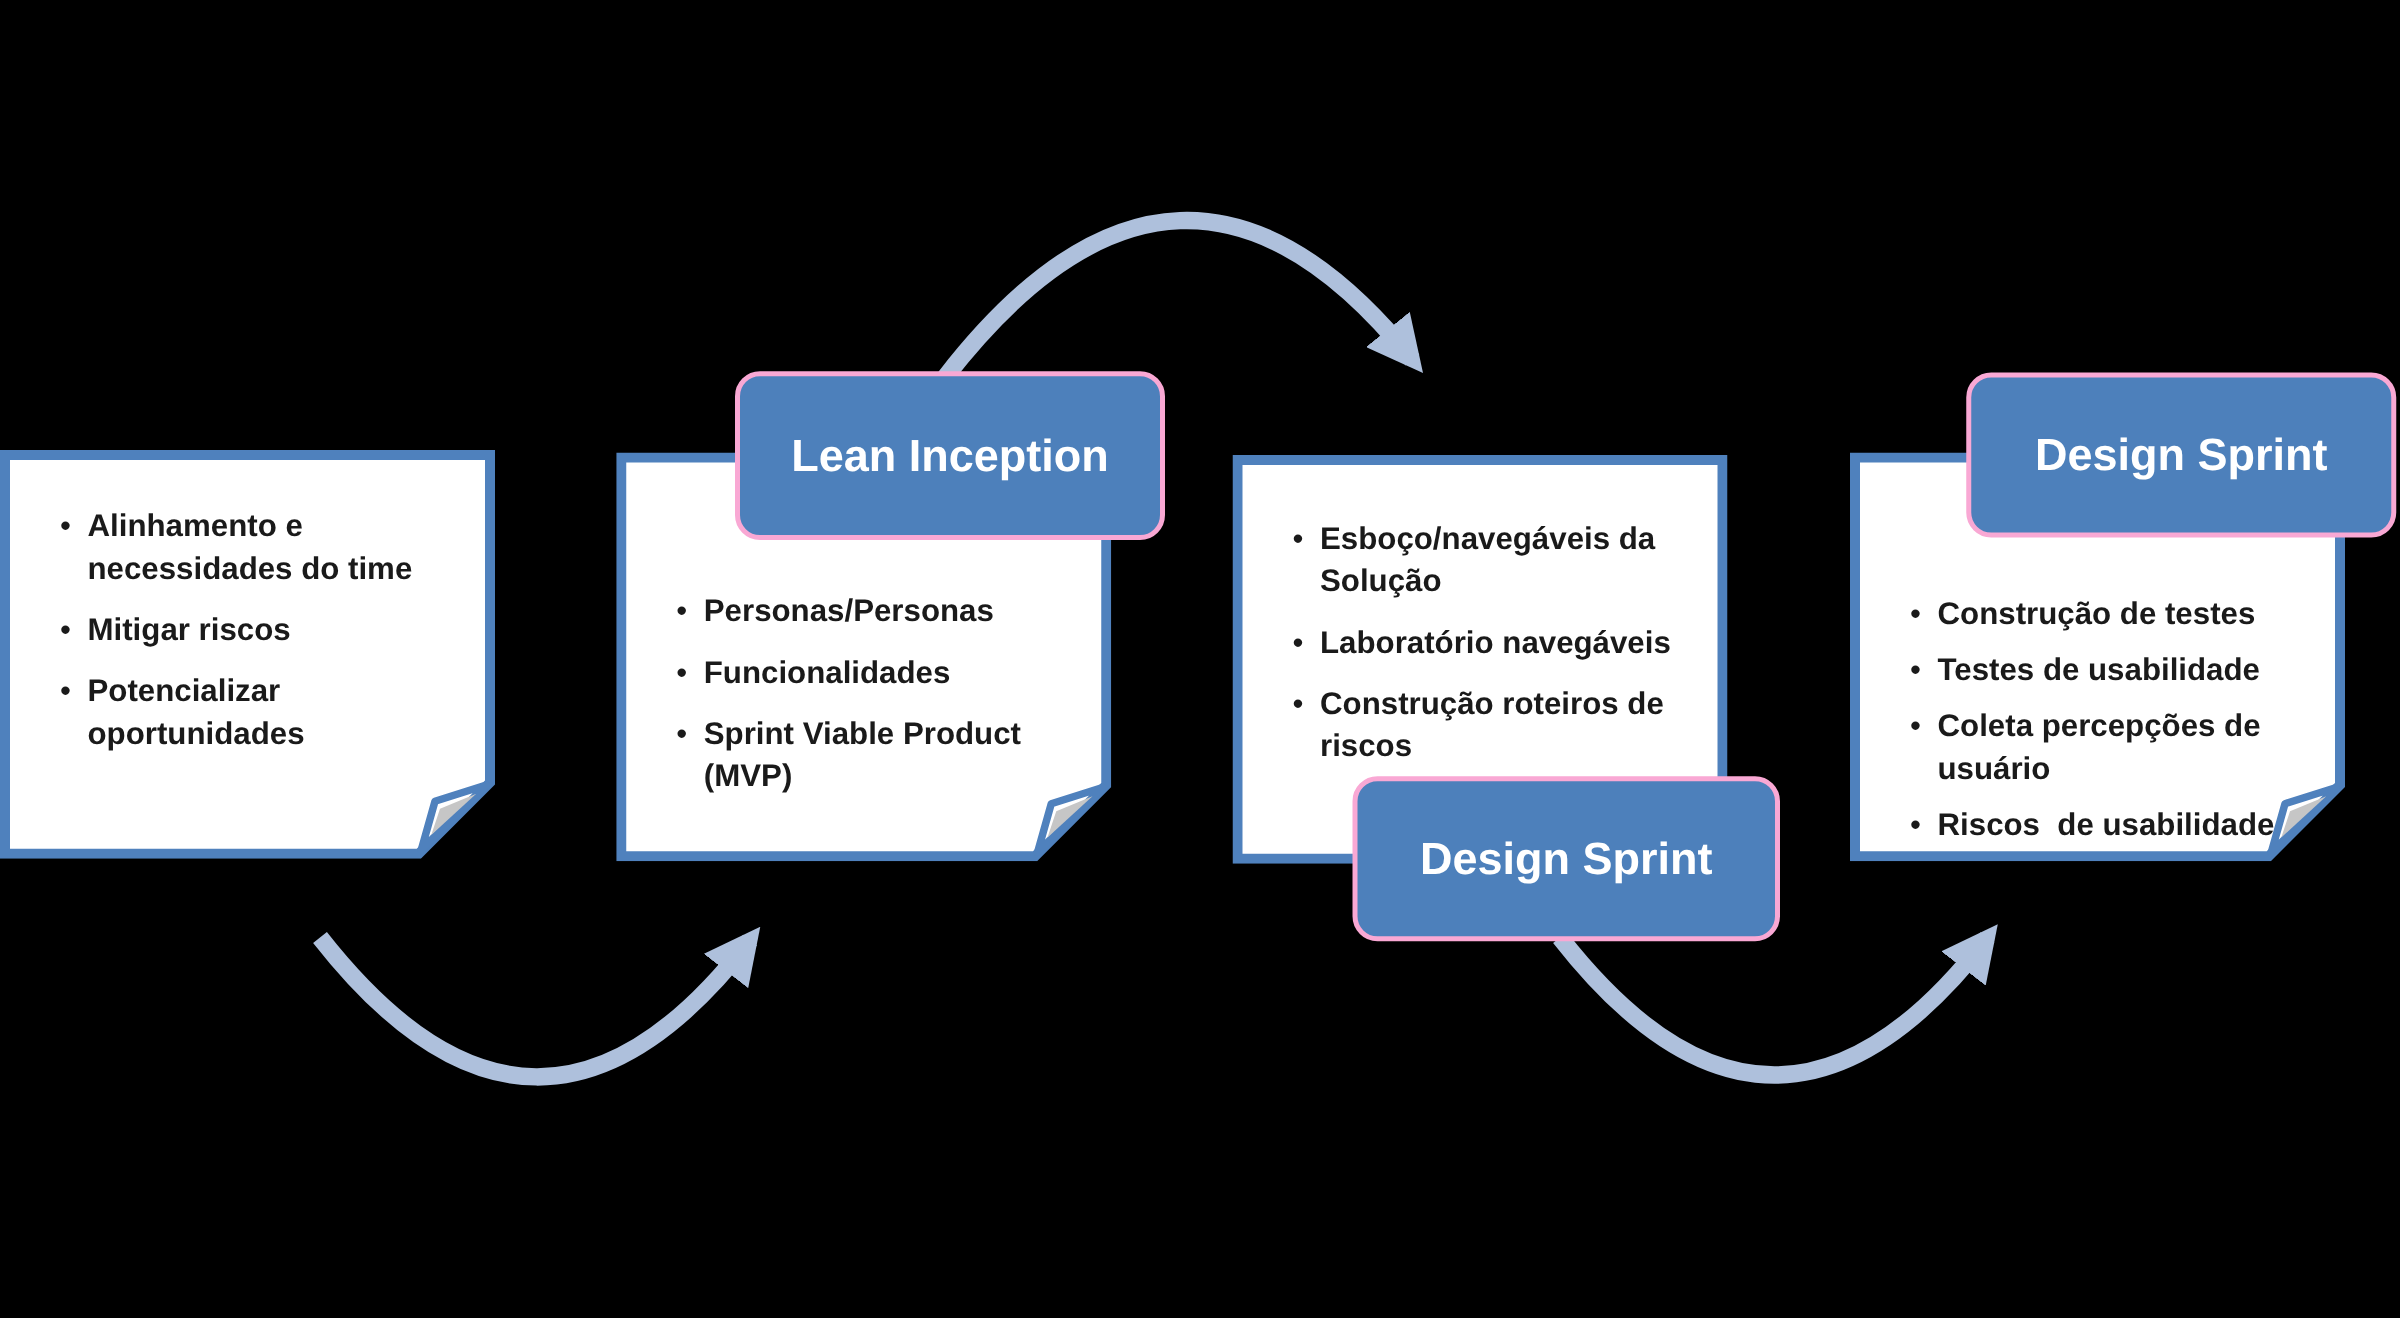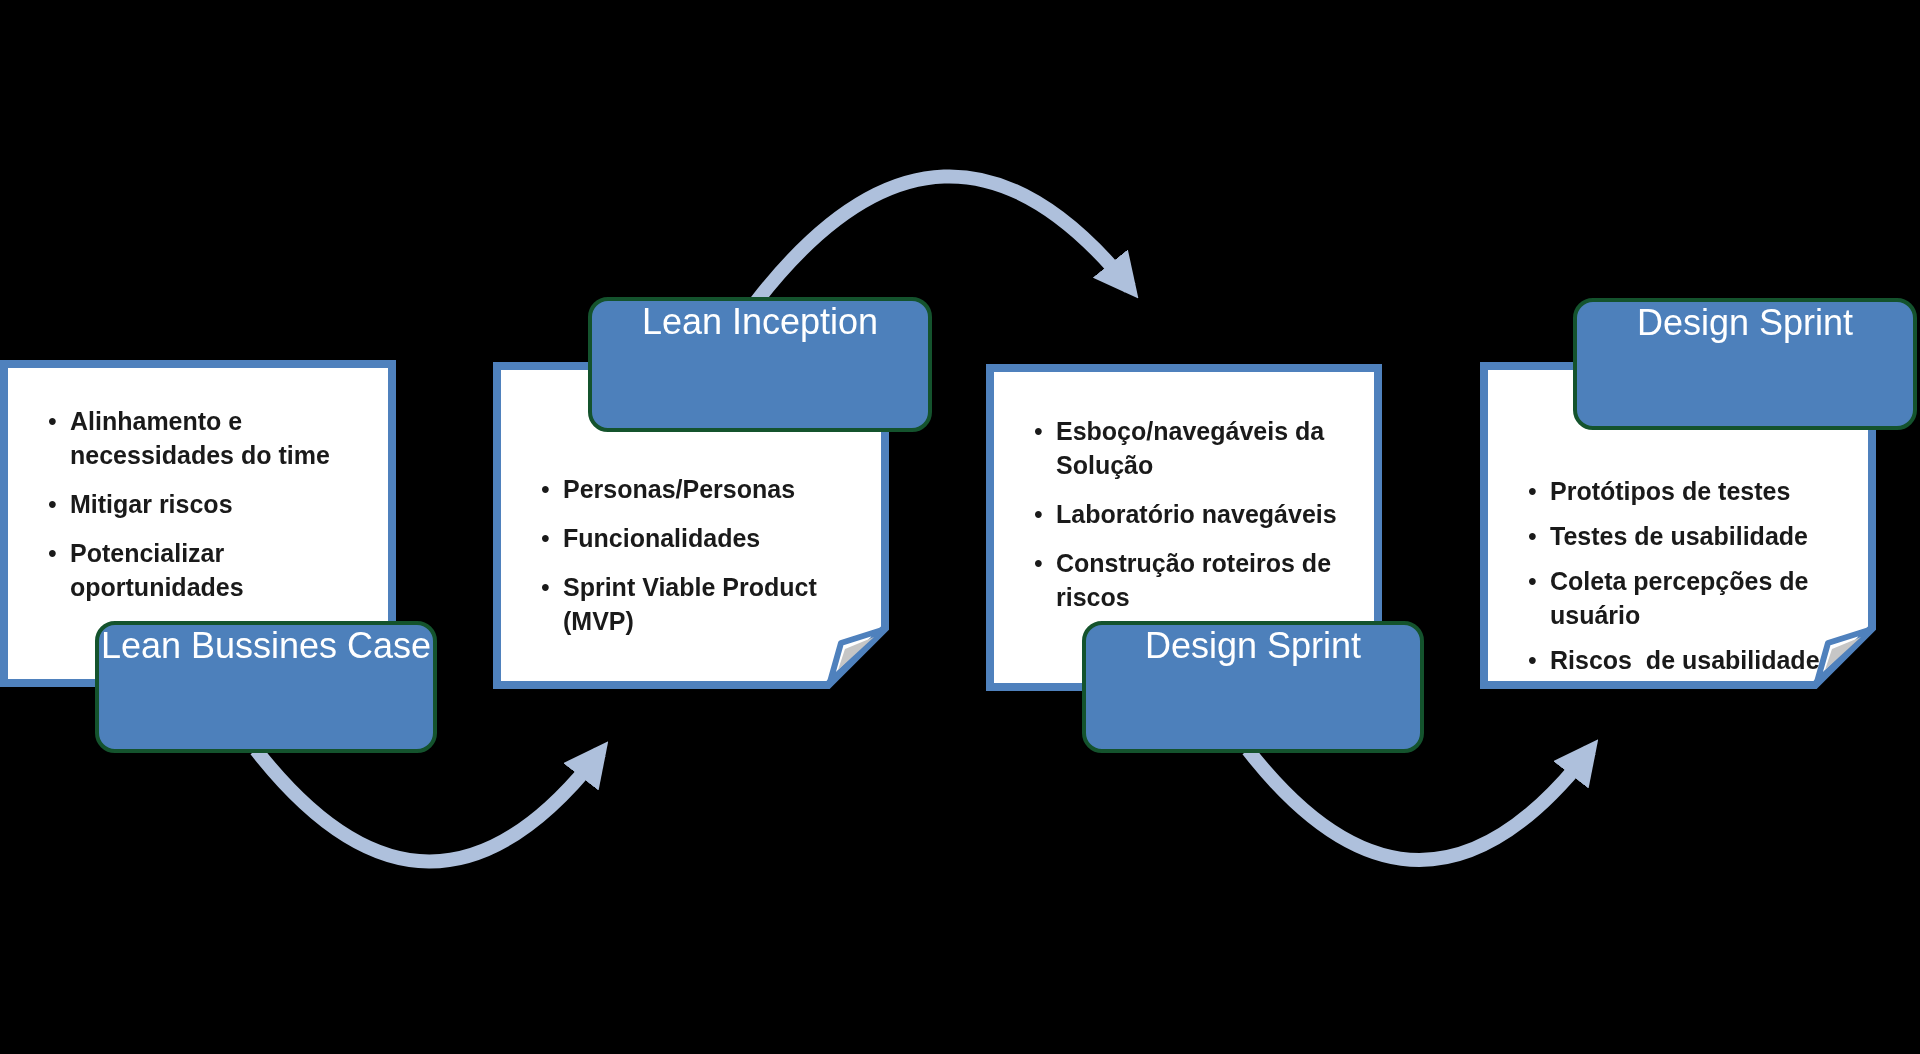--- a/index.html
+++ b/index.html
@@ -84,25 +84,27 @@
     font-weight: bold;
   }
 
   
   .title-box {
     position: absolute;
     width: 342px;
     height: 132px;
     box-sizing: border-box;
     background: var(--accent, #4d80bb);
-    border: 4px solid #14532d;
+    border: 4px solid #f9a8d4;
     border-radius: 20px;
     display: flex;
+    align-items: center;
     justify-content: center;
     z-index: 3;
+    font-weight: bold;
   }
   .title-box .title-label {
     color: var(--titleink, #fff);
     font-size: 36px;
     white-space: nowrap;
   }
 
   
   #note-1 { left: 0;    top: 360px; }
   #note-2 { left: 493px; top: 362px; }
@@ -203,40 +205,37 @@
 
   <div class="note" id="note-4">
     <svg class="note-shape" viewBox="0 0 396 327" xmlns="http://www.w3.org/2000/svg" aria-hidden="true">
       <path class="note-body-path" d="M4,4 L392,4 L392,266 L335,323 L4,323 Z"></path>
       <path class="note-flap-path" d="M389,268 L337,320 L348,281 Z"></path>
       <path class="note-flap-gray-path" d="M381,275 L345,308 L352,287 Z"></path>
     </svg>
     <div class="note-text tight">
       <div class="bullet">
         <span class="dot">•</span>
-        <span class="txt">Protótipos de testes</span>
+        <span class="txt">Construção de testes</span>
       </div>
       <div class="bullet">
         <span class="dot">•</span>
         <span class="txt">Testes de usabilidade</span>
       </div>
       <div class="bullet">
         <span class="dot">•</span>
         <span class="txt">Coleta percepções de usuário</span>
       </div>
       <div class="bullet">
         <span class="dot">•</span>
         <span class="txt">Riscos  de usabilidade</span>
       </div>
     </div>
   </div>
 
-  <div class="title-box" id="title-1">
-    <span class="title-label">Lean Bussines Case</span>
-  </div>
   <div class="title-box" id="title-2">
     <span class="title-label">Lean Inception</span>
   </div>
   <div class="title-box" id="title-3">
     <span class="title-label">Design Sprint</span>
   </div>
   <div class="title-box" id="title-4">
     <span class="title-label">Design Sprint</span>
   </div>
 

